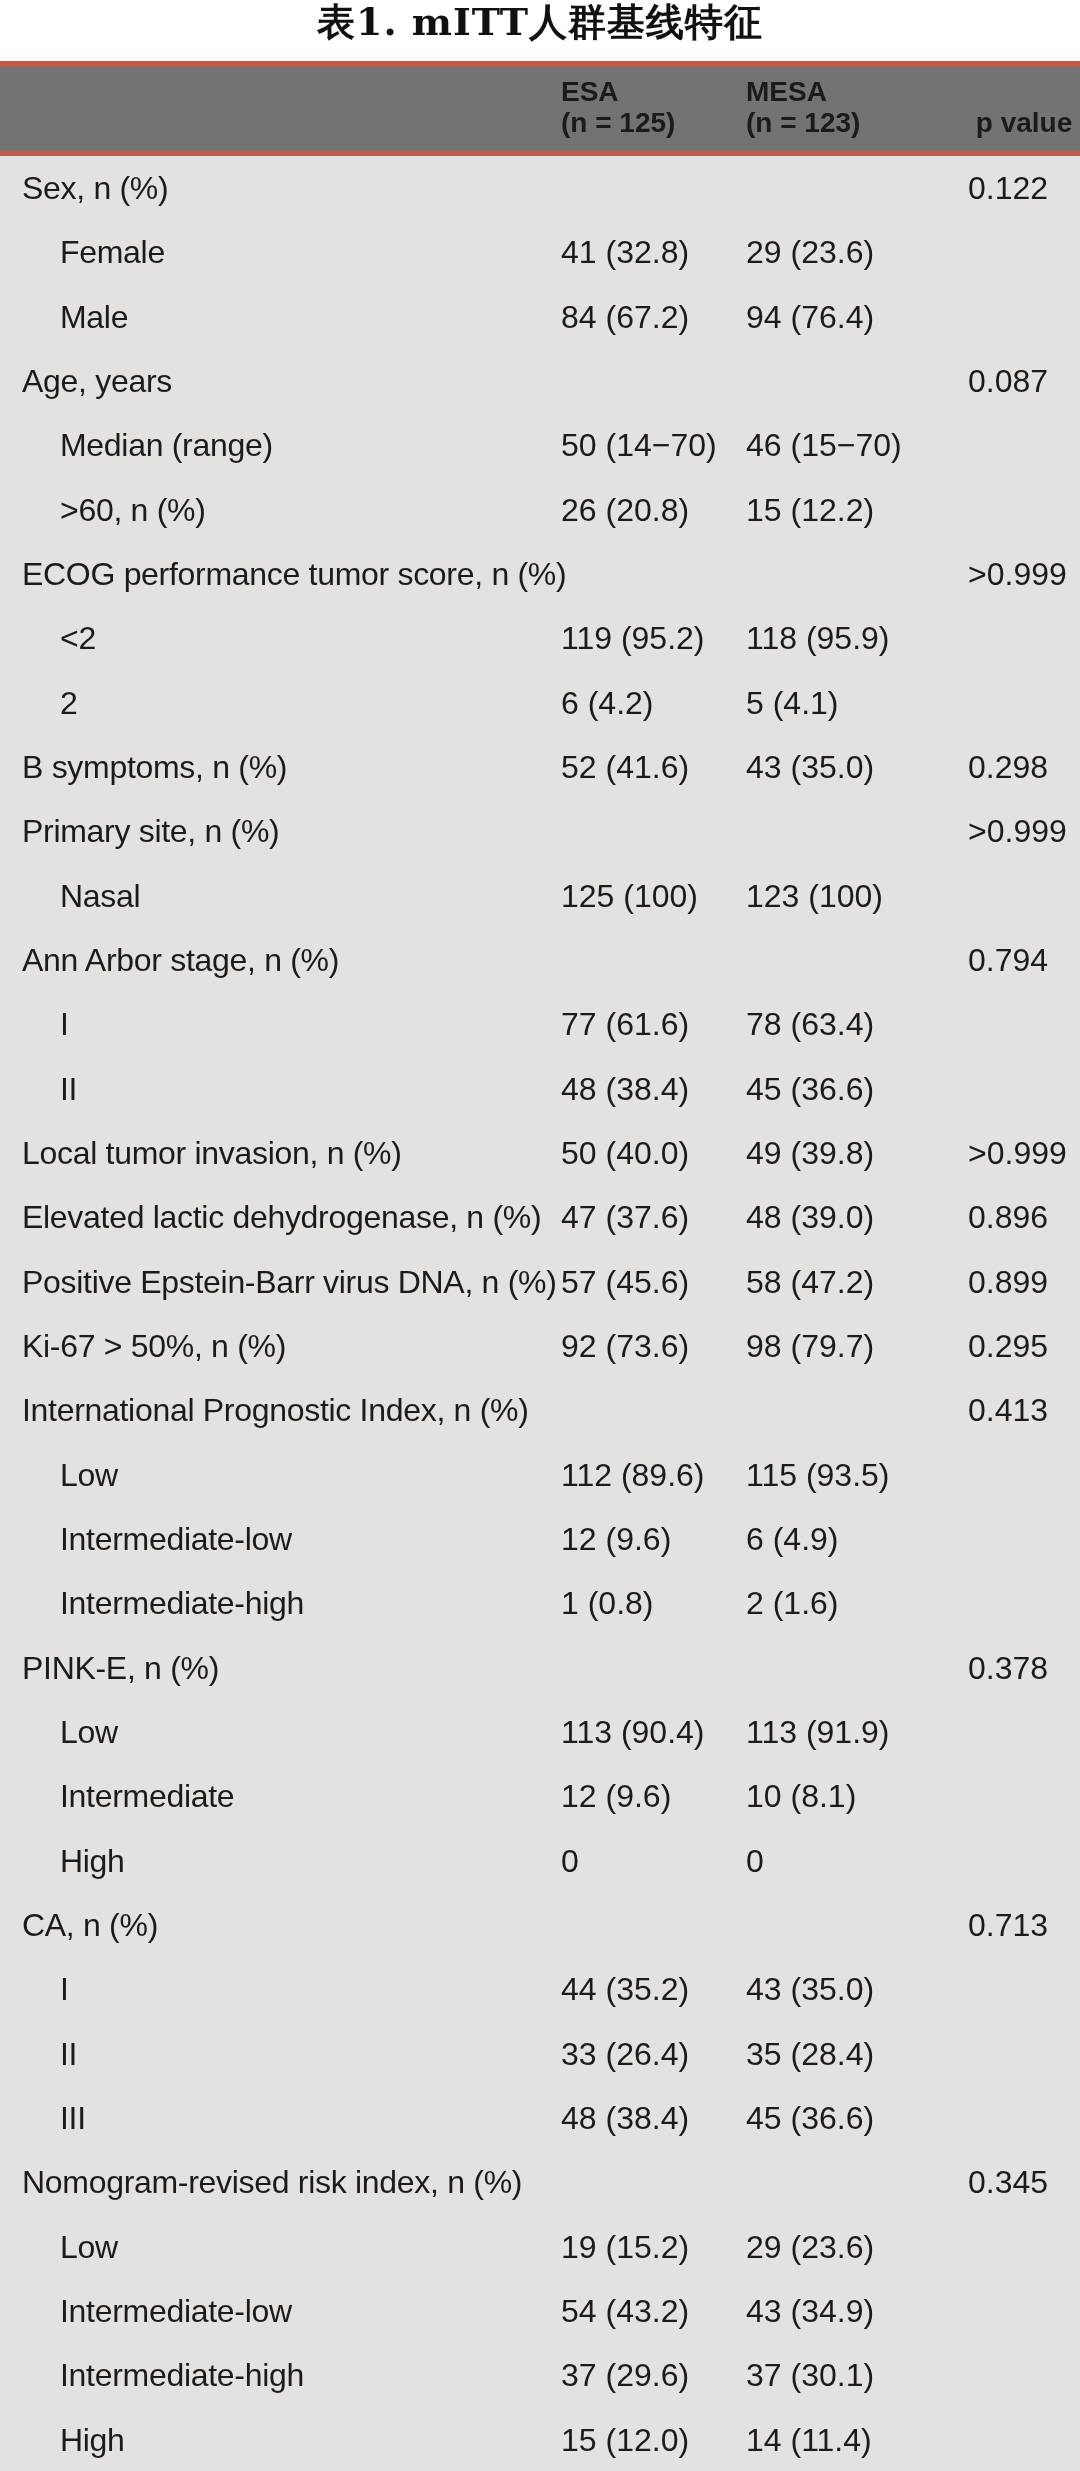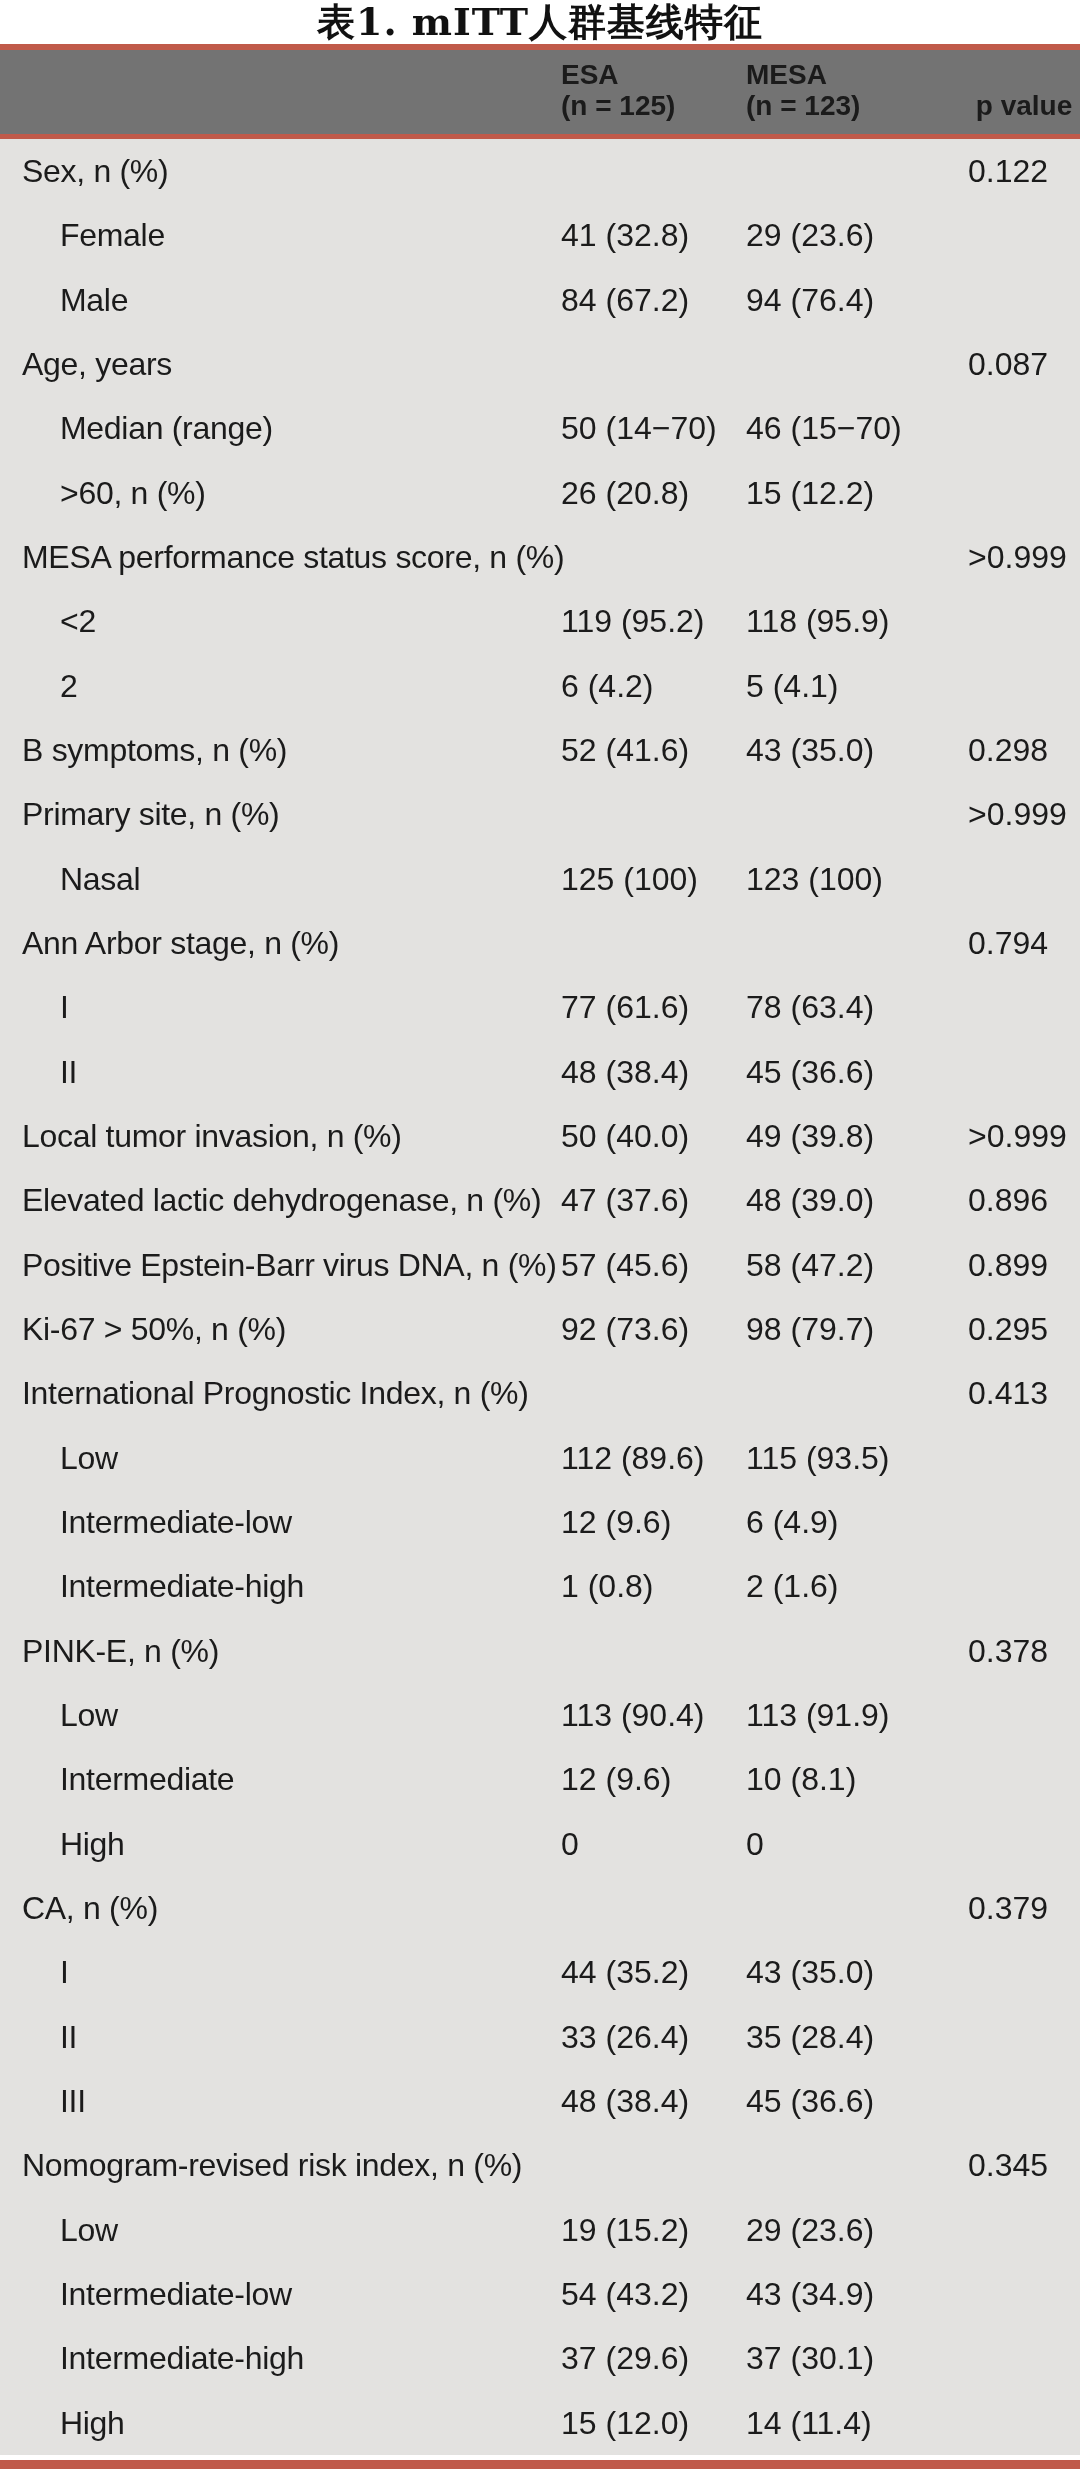--- a/index.html
+++ b/index.html
@@ -12,21 +12,21 @@
   body {
     width: 1080px;
     height: 2471px;
     background: #ffffff;
     font-family: "Liberation Sans", sans-serif;
     color: var(--text);
   }
   .page { width: 1080px; height: 2471px; overflow: hidden; background: #fff; }
 
   .title {
-    height: 44px;
+    height: 61px;
     line-height: 44px;
     text-align: center;
     font-family: "DejaVu Serif", "Liberation Serif", serif;
     font-weight: bold;
     font-size: 38px;
     color: #111;
     letter-spacing: 1px;
     white-space: nowrap;
   }
 
@@ -122,21 +122,21 @@
         <div class="cell val">46 (15−70)</div>
         <div class="cell pval"></div>
       </div>
       <div class="trow">
         <div class="cell label indent">&gt;60, n (%)</div>
         <div class="cell val">26 (20.8)</div>
         <div class="cell val">15 (12.2)</div>
         <div class="cell pval"></div>
       </div>
       <div class="trow">
-        <div class="cell label">MESA performance status score, n (%)</div>
+        <div class="cell label">ECOG performance tumor score, n (%)</div>
         <div class="cell val"></div>
         <div class="cell val"></div>
         <div class="cell pval">&gt;0.999</div>
       </div>
       <div class="trow">
         <div class="cell label indent">&lt;2</div>
         <div class="cell val">119 (95.2)</div>
         <div class="cell val">118 (95.9)</div>
         <div class="cell pval"></div>
       </div>
@@ -251,21 +251,21 @@
       <div class="trow">
         <div class="cell label indent">High</div>
         <div class="cell val">0</div>
         <div class="cell val">0</div>
         <div class="cell pval"></div>
       </div>
       <div class="trow">
         <div class="cell label">CA, n (%)</div>
         <div class="cell val"></div>
         <div class="cell val"></div>
-        <div class="cell pval">0.379</div>
+        <div class="cell pval">0.713</div>
       </div>
       <div class="trow">
         <div class="cell label indent">I</div>
         <div class="cell val">44 (35.2)</div>
         <div class="cell val">43 (35.0)</div>
         <div class="cell pval"></div>
       </div>
       <div class="trow">
         <div class="cell label indent">II</div>
         <div class="cell val">33 (26.4)</div>

